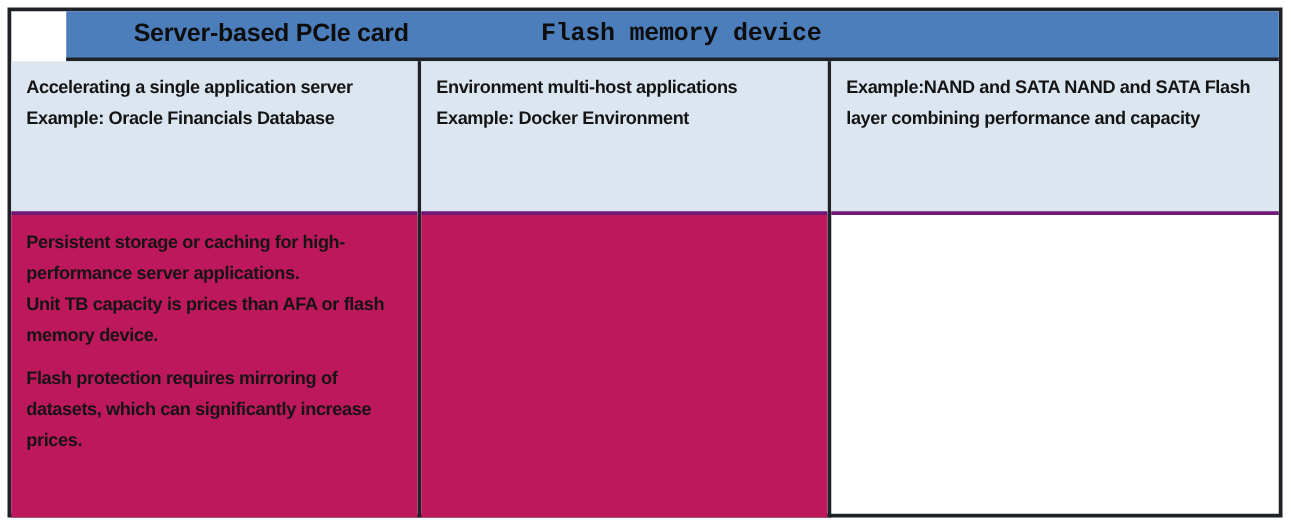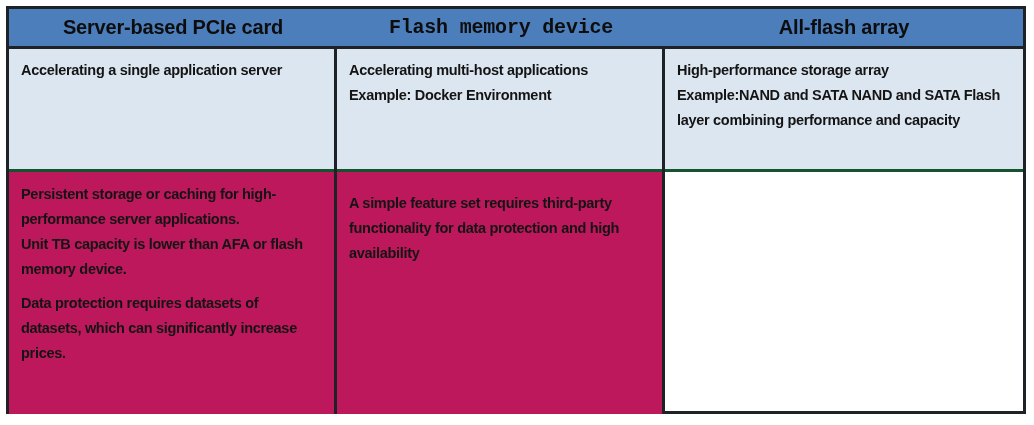--- a/index.html
+++ b/index.html
@@ -15,20 +15,21 @@
     width: 1020px; height: 408px;
     border: 3px solid #1e2227;
     background: #ffffff;
   }
   
   .header-row {
     display: flex;
     height: 40px;
     background: #4c7ebb;
     border-bottom: 3px solid #1e2227;
+    margin-left: 44px;
   }
   .hcell {
     display: flex;
     align-items: center;
     justify-content: center;
     font-size: 20px;
     font-weight: bold;
     color: #0d0d0d;
     letter-spacing: -0.2px;
   }
@@ -44,21 +45,21 @@
     display: flex;
     flex-direction: column;
     border-right: 3px solid #1e2227;
   }
   .col.w1 { width: 328px; }
   .col.w2 { width: 328px; }
   .col.w3 { flex: 1; border-right: none; }
   .summary {
     height: 123px;
     background: #dce6f1;
-    border-bottom: 3px solid #14532d;
+    border-bottom: 3px solid #701a75;
     padding: 9px 12px 0 12px;
   }
   .details {
     flex: 1;
     background: #be185d;
     padding: 10px 12px 0 12px;
   }
   .summary p, .details p {
     margin: 0;
     font-size: 14.5px;
@@ -70,47 +71,45 @@
   .details p.para-gap { margin-top: 9px; }
 </style>
 </head>
 <body>
 
 <div class="tbl">
 
   <div class="header-row">
     <div class="hcell w1">Server-based PCIe card</div>
     <div class="hcell w2">Flash memory device</div>
-    <div class="hcell w3">All-flash array</div>
   </div>
 
   <div class="body-rows">
 
     <div class="col w1">
       <div class="summary">
         <p>Accelerating a single application server</p>
+        <p>Example: Oracle Financials Database</p>
       </div>
       <div class="details">
         <p>Persistent storage or caching for high-performance server applications.</p>
-        <p>Unit TB capacity is lower than AFA or flash memory device.</p>
-        <p class="para-gap">Data protection requires datasets of datasets, which can significantly increase prices.</p>
+        <p>Unit TB capacity is prices than AFA or flash memory device.</p>
+        <p class="para-gap">Flash protection requires mirroring of datasets, which can significantly increase prices.</p>
       </div>
     </div>
 
     <div class="col w2">
       <div class="summary">
-        <p>Accelerating multi-host applications</p>
+        <p>Environment multi-host applications</p>
         <p>Example: Docker Environment</p>
       </div>
       <div class="details">
-        <p class="para-gap">A simple feature set requires third-party functionality for data protection and high availability</p>
       </div>
     </div>
 
     <div class="col w3">
       <div class="summary">
-        <p>High-performance storage array</p>
         <p>Example:NAND and SATA NAND and SATA Flash layer combining performance and capacity</p>
       </div>
     </div>
 
   </div>
 </div>
 
 </body></html>

